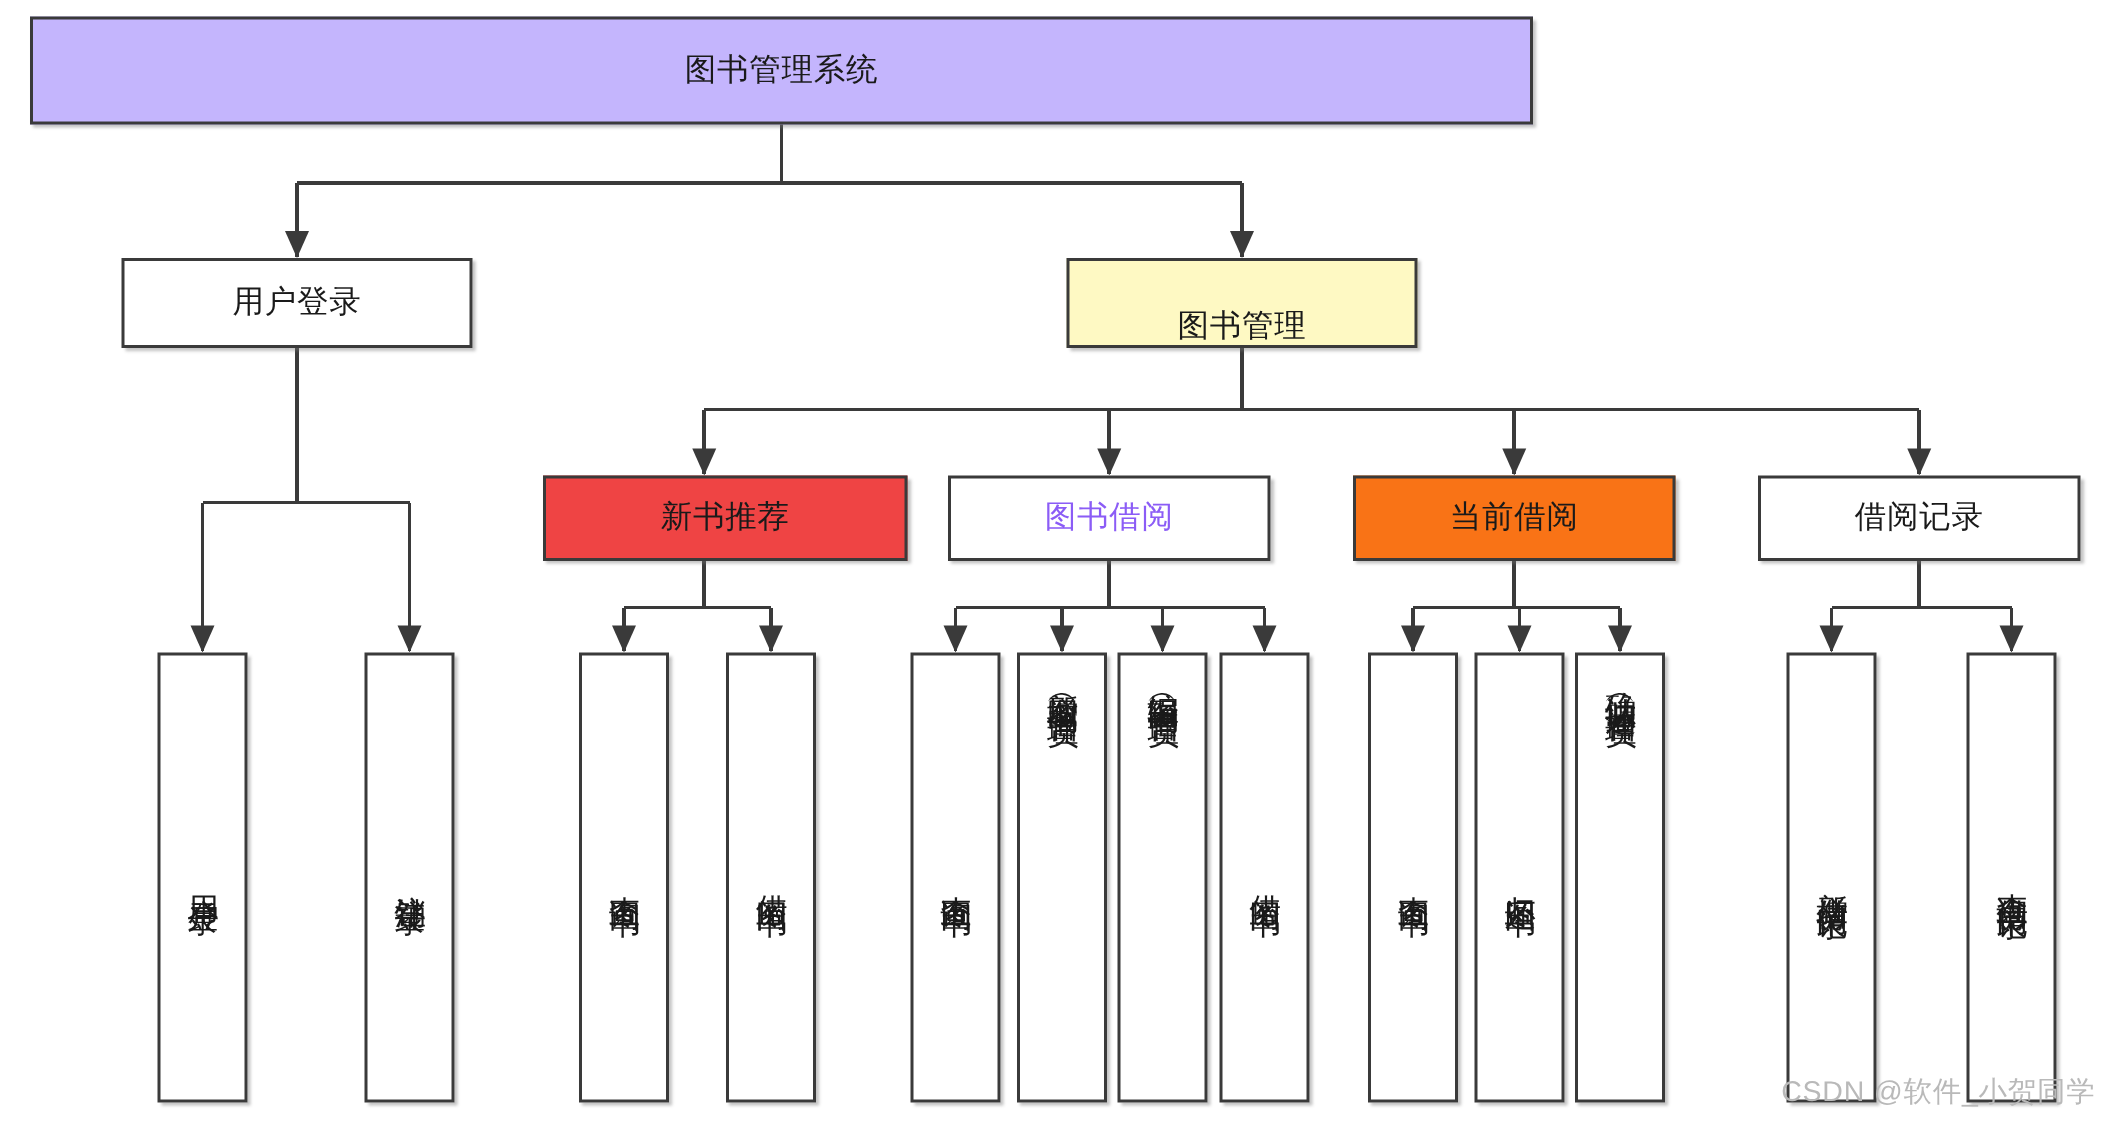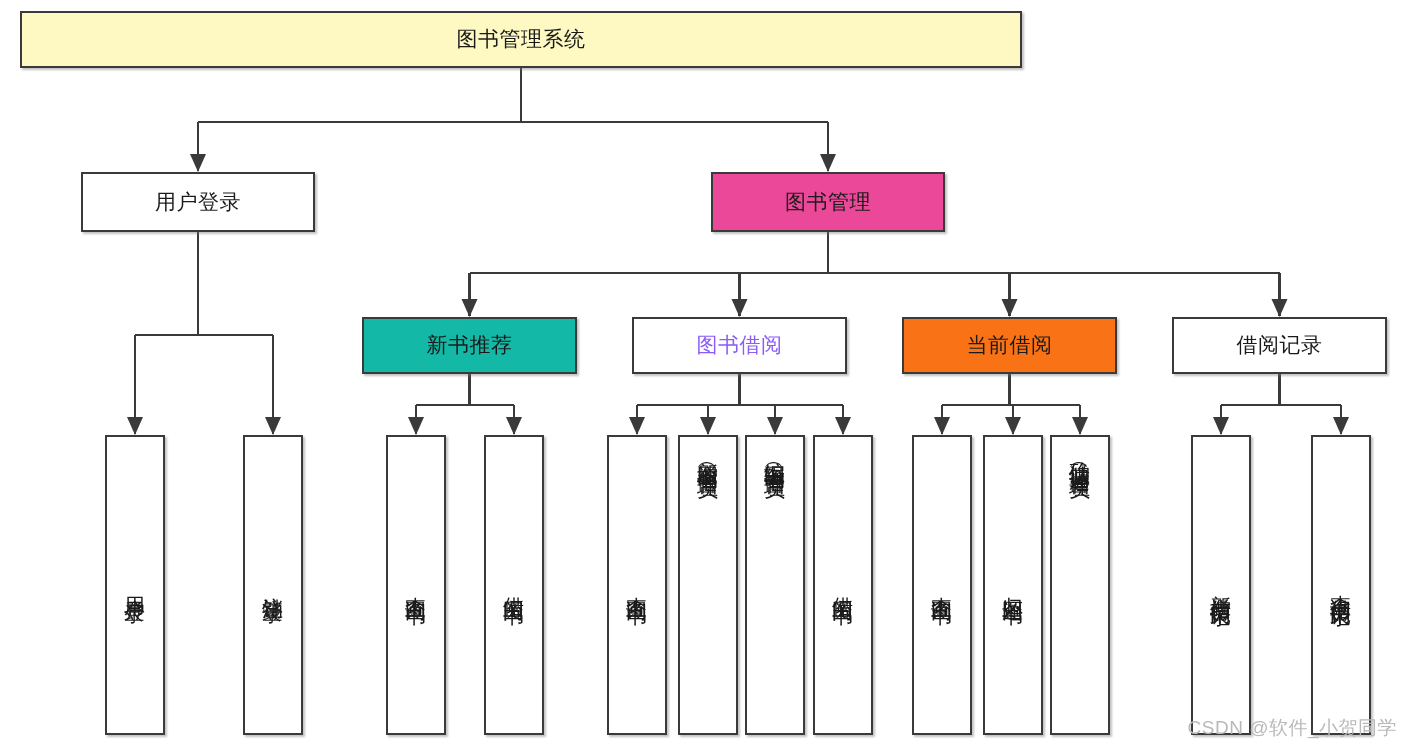--- a/index.html
+++ b/index.html
@@ -122,30 +122,30 @@
       <line x1="1080" y1="405" x2="1080" y2="434" stroke="#3a3a3a" stroke-width="2.6" shape-rendering="crispEdges"></line>
       <polygon points="1072,417 1088,417 1080,435" fill="#3a3a3a"></polygon>
       <line x1="1279.5" y1="374" x2="1279.5" y2="405" stroke="#3a3a3a" stroke-width="2.6" shape-rendering="crispEdges"></line>
       <line x1="1221" y1="405" x2="1341" y2="405" stroke="#3a3a3a" stroke-width="2.6" shape-rendering="crispEdges"></line>
       <line x1="1221" y1="405" x2="1221" y2="434" stroke="#3a3a3a" stroke-width="2.6" shape-rendering="crispEdges"></line>
       <polygon points="1213,417 1229,417 1221,435" fill="#3a3a3a"></polygon>
       <line x1="1341" y1="405" x2="1341" y2="434" stroke="#3a3a3a" stroke-width="2.6" shape-rendering="crispEdges"></line>
       <polygon points="1333,417 1349,417 1341,435" fill="#3a3a3a"></polygon>
     </svg>
   <div id="nodes-layer">
-      <div class="node" style="left: 20px; top: 11px; width: 1002px; height: 57px; border-color: rgb(58, 58, 58); background: #fef9c3;">
+      <div class="node" style="left: 20px; top: 11px; width: 1002px; height: 72px; border-color: rgb(58, 58, 58); background: #c4b5fd;">
         <span class="label-h" style="color: rgb(26, 26, 26);">图书管理系统</span>
       </div>
       <div class="node" style="left: 81px; top: 172px; width: 234px; height: 60px; border-color: rgb(58, 58, 58); background: rgb(255, 255, 255);">
         <span class="label-h" style="color: rgb(26, 26, 26);">用户登录</span>
       </div>
-      <div class="node" style="left: 711px; top: 172px; width: 234px; height: 60px; border-color: rgb(58, 58, 58); background: #ec4899;">
+      <div class="node" style="left: 711px; top: 172px; width: 234px; height: 60px; border-color: rgb(58, 58, 58); background: #fef9c3; align-items: flex-end;">
         <span class="label-h" style="color: rgb(26, 26, 26);">图书管理</span>
       </div>
-      <div class="node" style="left: 362px; top: 317px; width: 215px; height: 57px; border-color: rgb(58, 58, 58); background: #14b8a6;">
+      <div class="node" style="left: 362px; top: 317px; width: 243px; height: 57px; border-color: rgb(58, 58, 58); background: #ef4444;">
         <span class="label-h" style="color: rgb(26, 26, 26);">新书推荐</span>
       </div>
       <div class="node" style="left: 632px; top: 317px; width: 215px; height: 57px; border-color: rgb(58, 58, 58); background: rgb(255, 255, 255);">
         <span class="label-h" style="color: #8b5cf6;">图书借阅</span>
       </div>
       <div class="node" style="left: 902px; top: 317px; width: 215px; height: 57px; border-color: rgb(58, 58, 58); background: #f97316;">
         <span class="label-h" style="color: rgb(26, 26, 26);">当前借阅</span>
       </div>
       <div class="node" style="left: 1172px; top: 317px; width: 215px; height: 57px; border-color: rgb(58, 58, 58); background: rgb(255, 255, 255);">
         <span class="label-h" style="color: rgb(26, 26, 26);">借阅记录</span>

